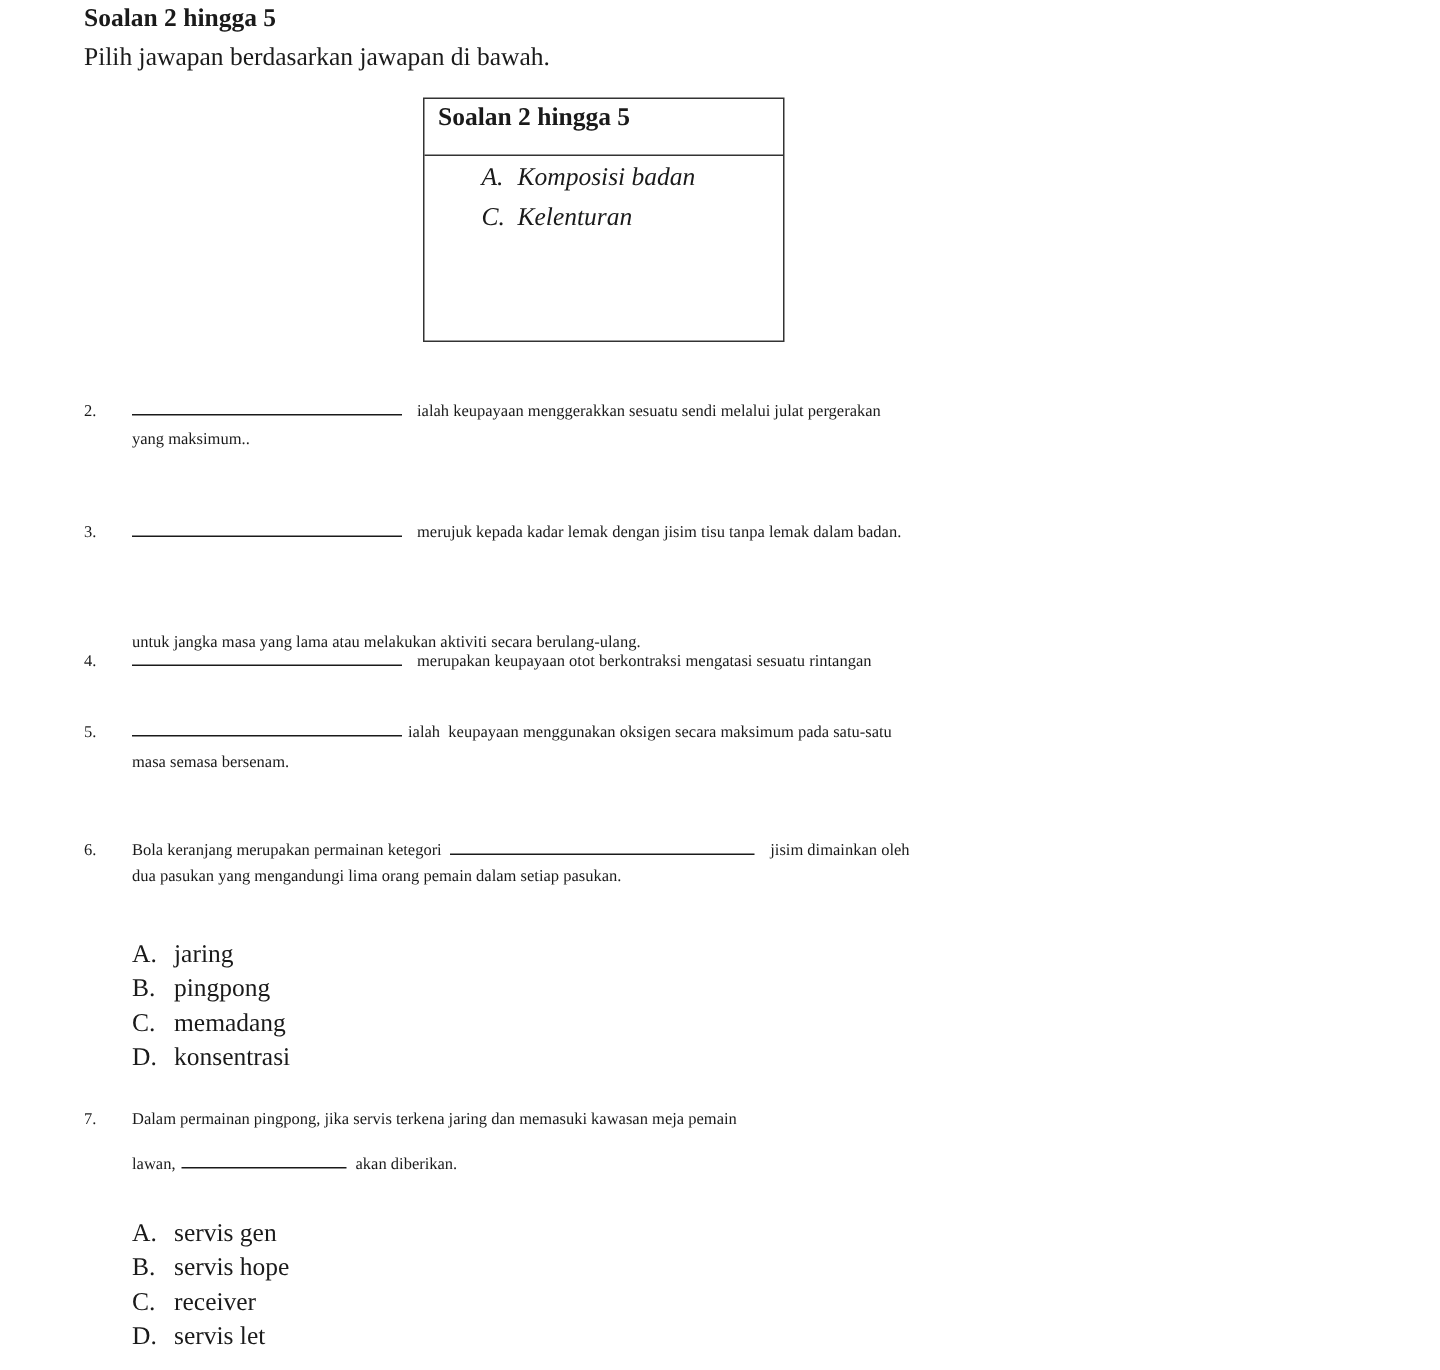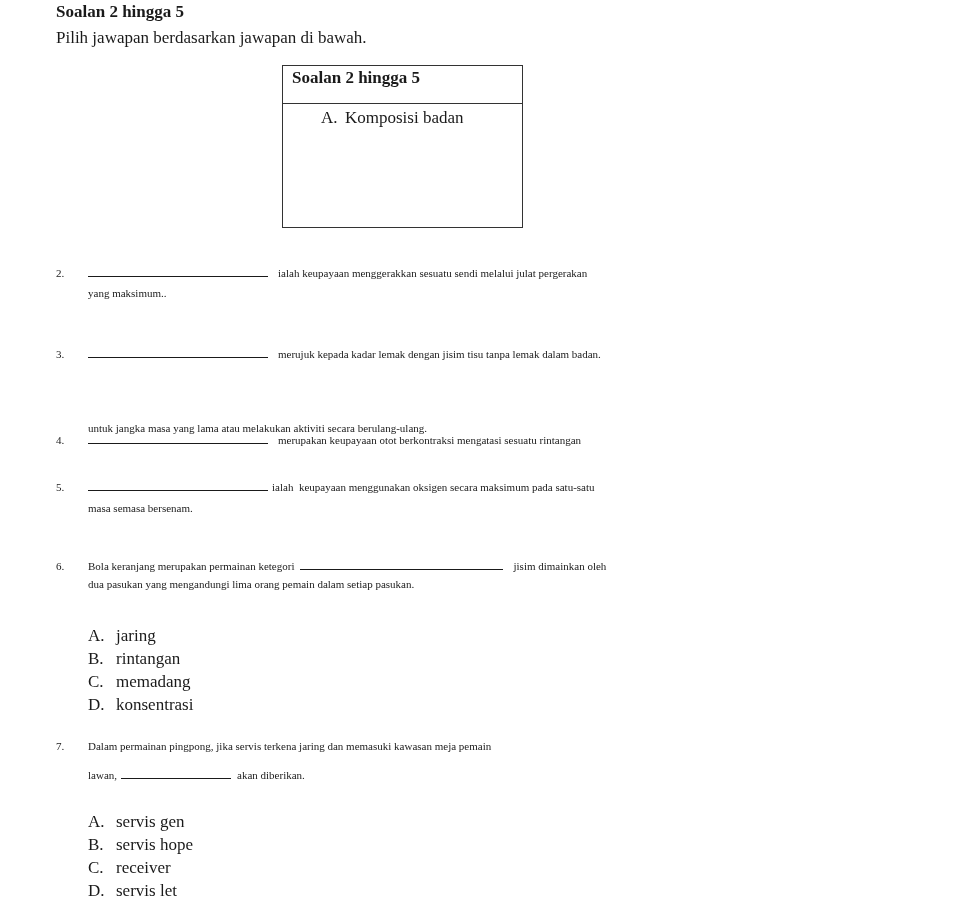--- a/index.html
+++ b/index.html
@@ -36,20 +36,21 @@
     .ref-box-header {
       height: 38px;
       border-bottom: 1px solid #333;
       box-sizing: border-box;
       font-weight: bold;
       padding: 2px 0 0 9px;
       font-size: 17px;
     }
     .ref-box-list {
       padding: 3px 0 0 38px;
+      font-style: italic;
     }
     .ref-item {
       height: 27px;
       line-height: 22px;
       font-size: 17px;
     }
     .ref-letter {
       display: inline-block;
       width: 24px;
     }
@@ -82,20 +83,23 @@
 
 <div class="abs title">Soalan 2 hingga 5</div>
 <div class="abs instruction">Pilih jawapan berdasarkan jawapan di bawah.</div>
 
 <div class="ref-box">
   <div class="ref-box-header">Soalan 2 hingga 5</div>
   <div class="ref-box-list">
     <div class="ref-item">
       <span class="ref-letter">A.</span><span>Komposisi badan</span>
     </div>
+    <div class="ref-item">
+      <span class="ref-letter">C.</span><span>Kelenturan</span>
+    </div>
   </div>
 </div>
 
 <div class="abs line" style="left:56px; top:262px;">
   <span class="qnum">2.</span><span class="blank q-lead"></span><span>ialah keupayaan menggerakkan sesuatu sendi melalui julat pergerakan</span>
 </div>
 <div class="abs line" style="left:88px; top:287px;">yang maksimum..</div>
 
 <div class="abs line" style="left:56px; top:343px;font-family:Liberation Serif, serif;">
   <span class="qnum">3.</span><span class="blank q-lead"></span><span>merujuk kepada kadar lemak dengan jisim tisu tanpa lemak dalam badan.</span>
@@ -114,21 +118,21 @@
 <div class="abs line" style="left:56px; top:555px;">
   <span class="qnum">6.</span><span>Bola keranjang merupakan permainan ketegori</span><span class="blank q6"></span><span>jisim dimainkan oleh</span>
 </div>
 <div class="abs line" style="left:88px; top:578px;">dua pasukan yang mengandungi lima orang pemain dalam setiap pasukan.</div>
 
 <div class="abs" style="left:88px; top:624px;">
   <div class="opt">
     <span class="opt-letter">A.</span><span>jaring</span>
   </div>
   <div class="opt">
-    <span class="opt-letter">B.</span><span>rintangan</span>
+    <span class="opt-letter">B.</span><span>pingpong</span>
   </div>
   <div class="opt">
     <span class="opt-letter">C.</span><span>memadang</span>
   </div>
   <div class="opt">
     <span class="opt-letter">D.</span><span>konsentrasi</span>
   </div>
 </div>
 
 <div class="abs line" style="left:56px; top:740px;">

